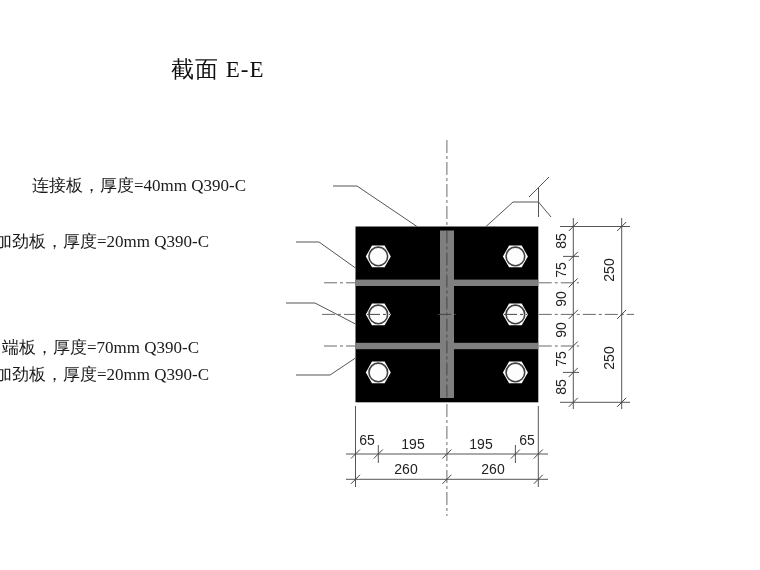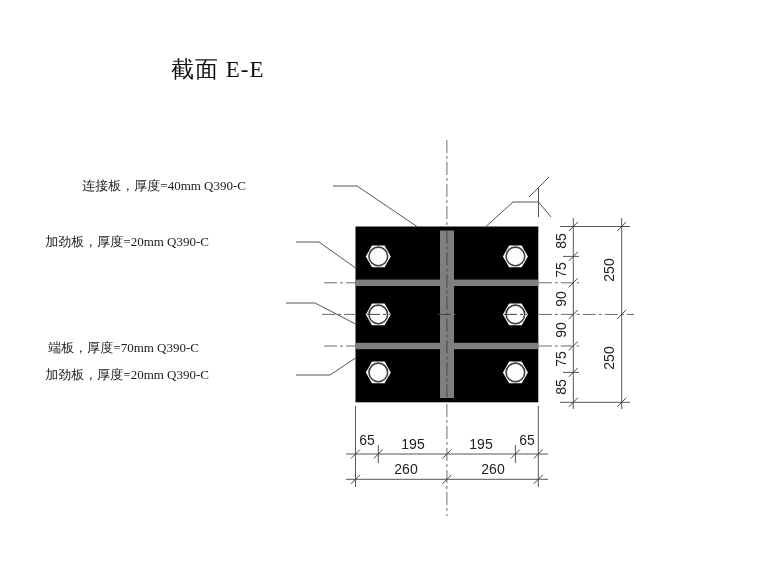--- a/index.html
+++ b/index.html
@@ -7,21 +7,21 @@
     position:relative;width:673px;height:570px;background:#ffffff;
     font-family:"Liberation Sans",sans-serif;overflow:hidden;
   }
   .title{
     position:absolute;left:171px;top:54px;
     font-size:23px;color:#101010;letter-spacing:1px;
     font-family:"Liberation Serif","DejaVu Serif",serif;
     white-space:nowrap;
   }
   .callout{
-    position:absolute;font-size:13px;color:#1a1a1a;white-space:nowrap;
+    position:absolute;font-size:17px;color:#1a1a1a;white-space:nowrap;
     font-family:"Liberation Serif","DejaVu Serif",serif;
     text-align:right;line-height:16px;height:16px;
   }
   .dim-label{
     position:absolute;font-size:14px;color:#222222;white-space:nowrap;
     transform:translate(-50%,-50%);line-height:14px;
   }
   .dim-label.rot{transform:translate(-50%,-50%) rotate(-90deg);}
   svg{position:absolute;left:0;top:0;}
 </style>

